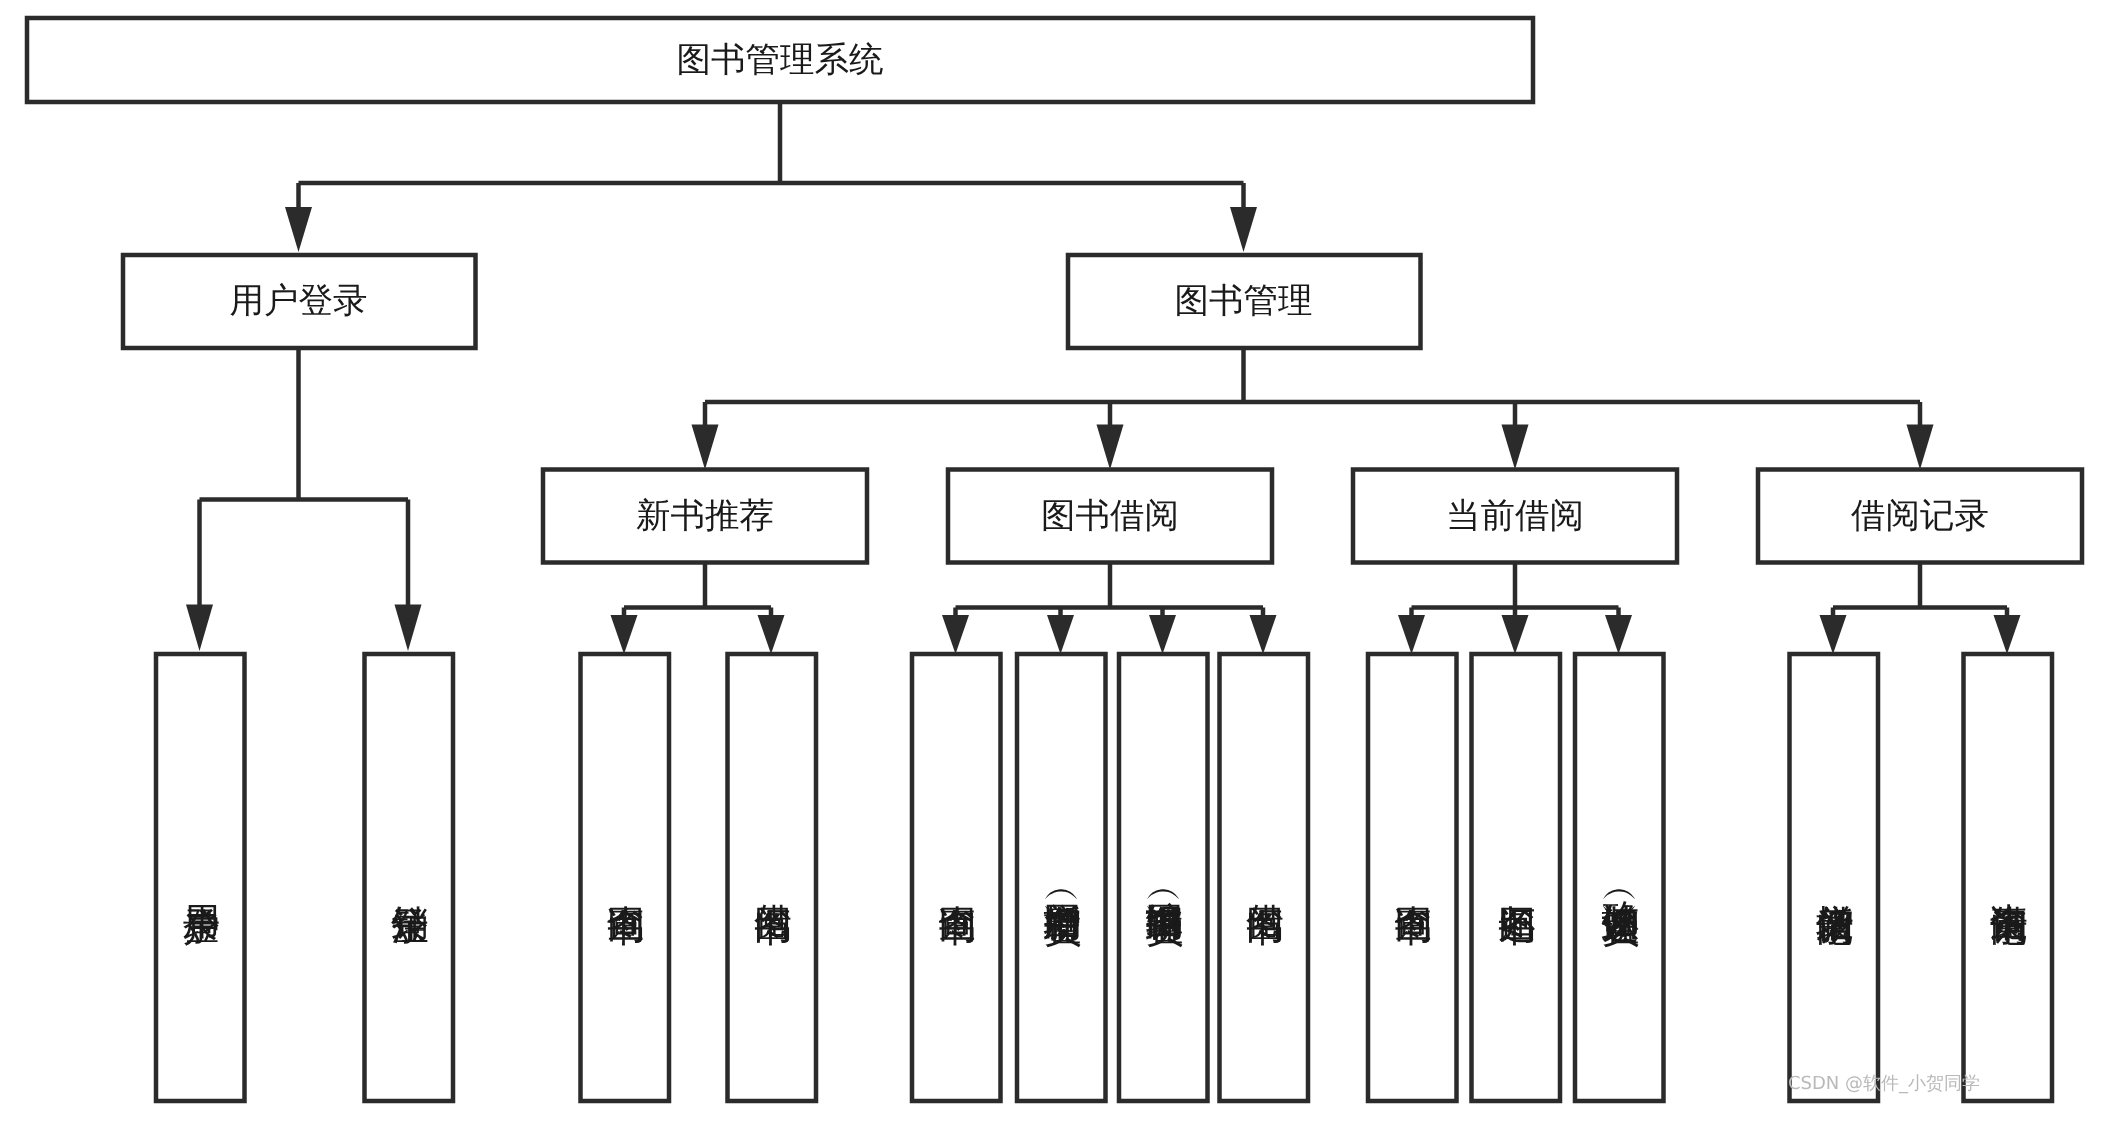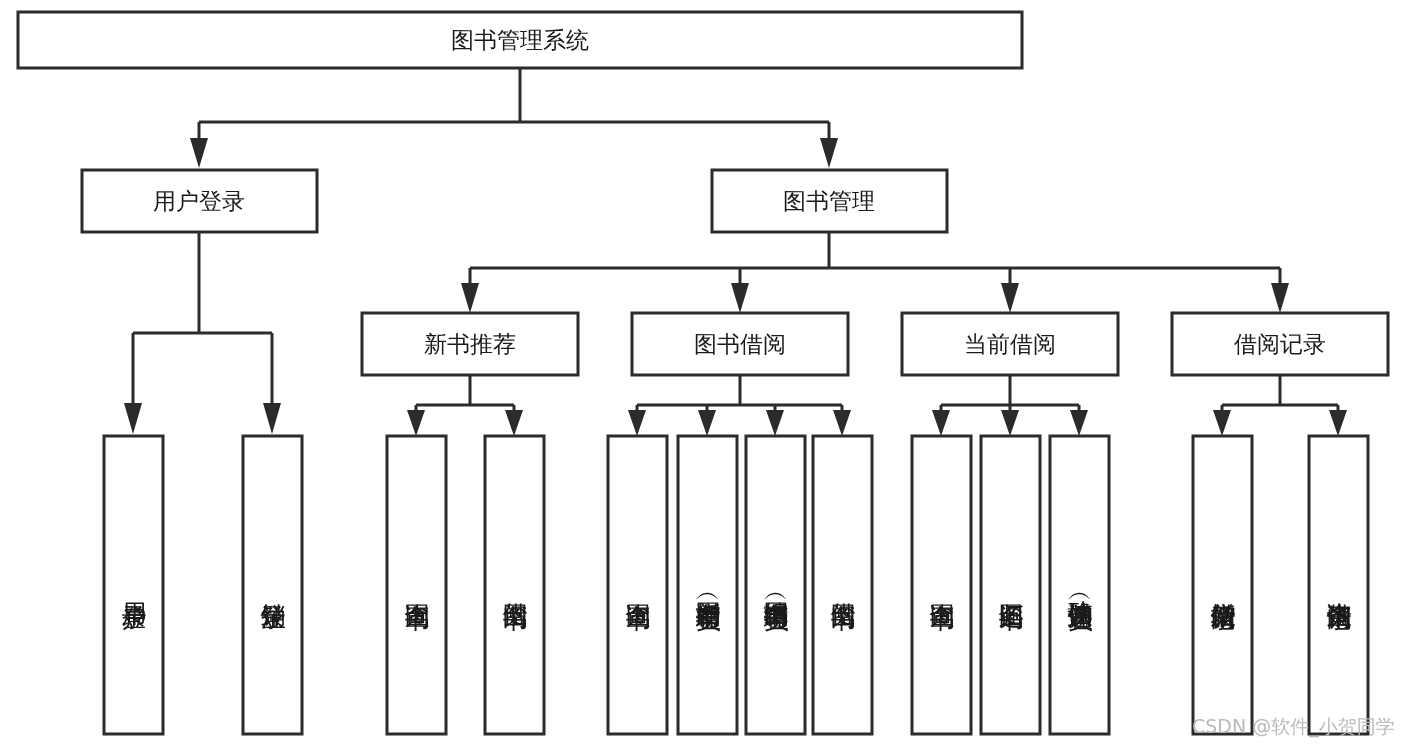--- a/index.html
+++ b/index.html
@@ -63,21 +63,21 @@
     align-items: center;
     justify-content: center;
     pointer-events: none;
     letter-spacing: 1px;
   }
   .watermark {
     position: absolute;
     left: 1192px;
     top: 714px;
     font-family: "DejaVu Sans", "Liberation Sans", sans-serif;
-    font-size: 19px;
+    font-size: 12px;
     color: #b9b9b9;
     white-space: nowrap;
   }
 </style>
 </head>
 <body>
 
 <div id="diagram-root">
 
   <svg id="flow" viewBox="0 0 1405 747">

